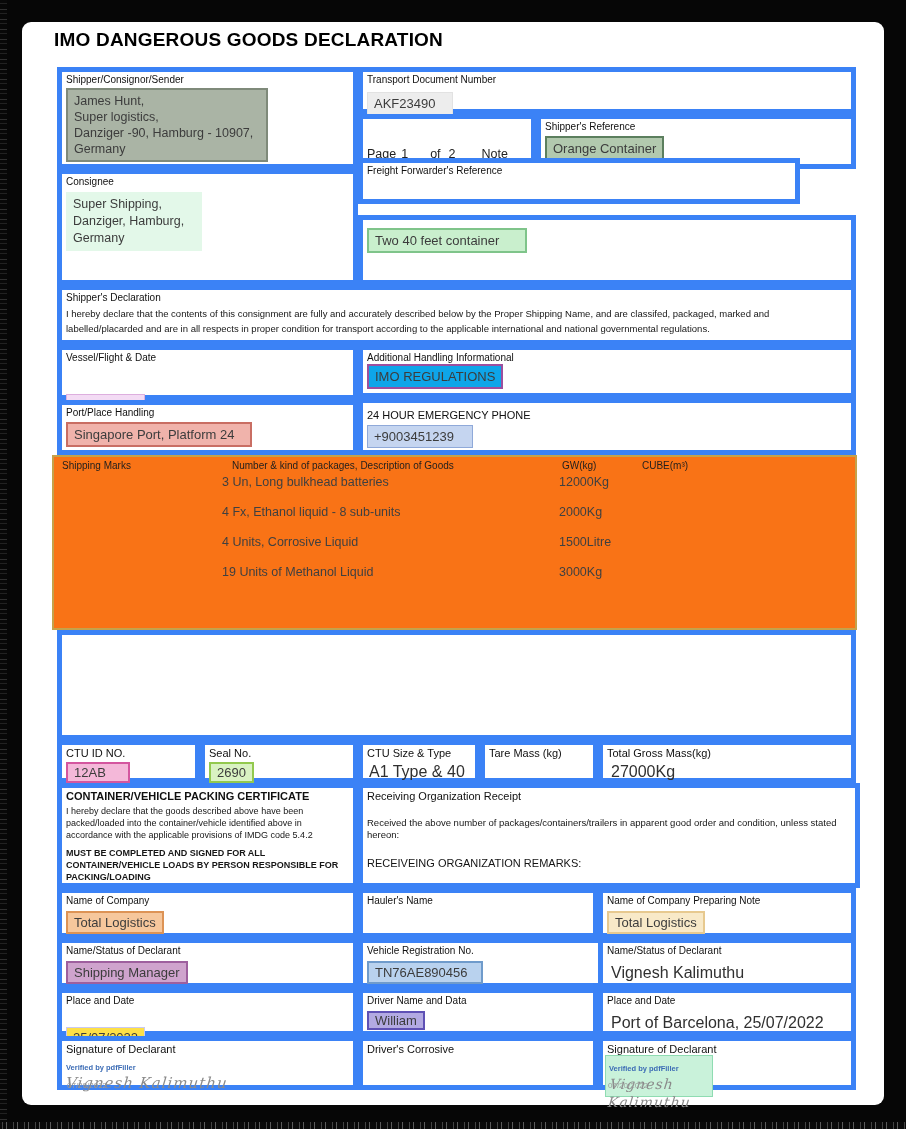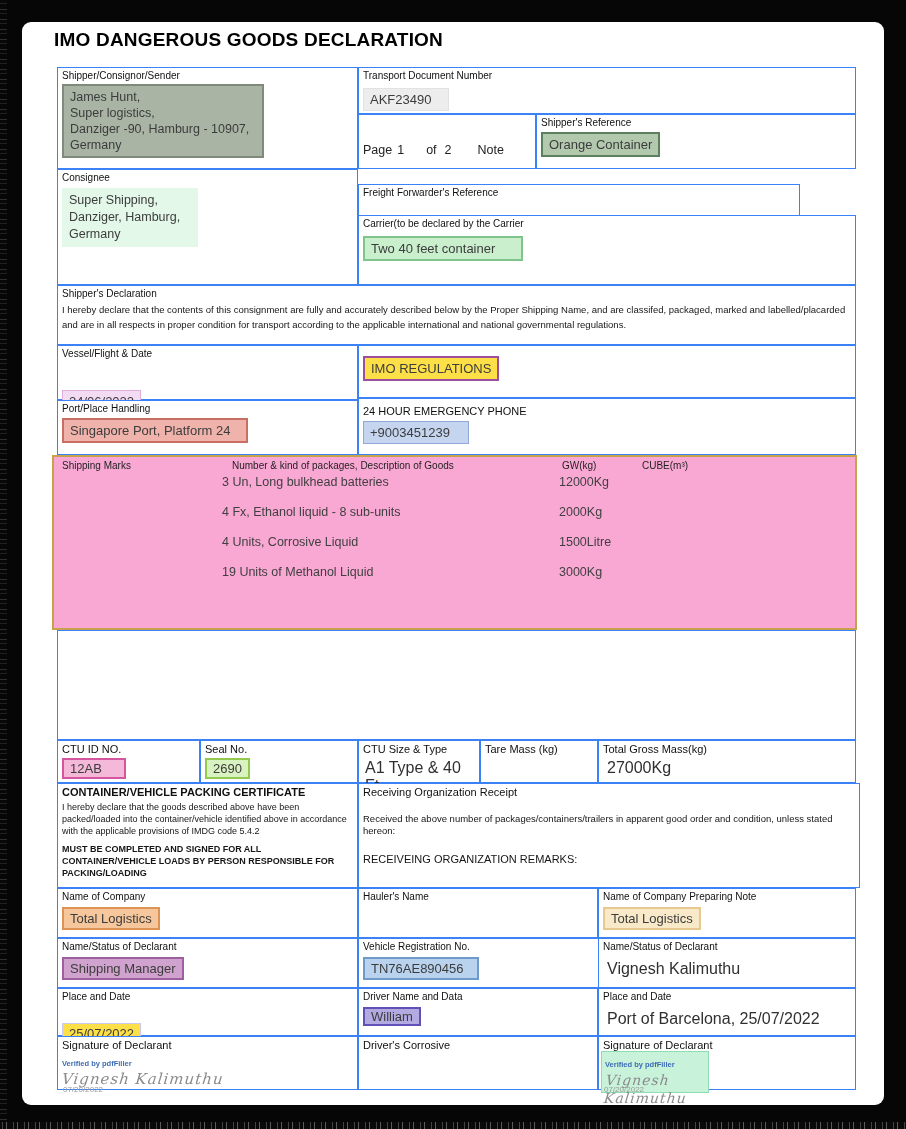--- a/index.html
+++ b/index.html
@@ -20,51 +20,51 @@
   }
   .page{
     position:absolute;left:22px;top:22px;width:862px;height:1083px;
     background:#ffffff;border-radius:9px;
   }
   .title{
     position:absolute;top:7px;left:4px;width:100%;
     font-size:19px;font-weight:bold;color:#000;letter-spacing:.2px;padding-left:28px;
   }
   .cell{
-    position:absolute;border:1px solid #3b82f6;background:#fff;
+    position:absolute;border:5px solid #3b82f6;background:#fff;
     box-sizing:border-box;padding:2px 4px;
   }
   .lbl{font-size:10px;color:#101010;line-height:12px;display:block}
   .lbl-big{font-size:11px;color:#101010;line-height:13px;display:block}
   .b{font-weight:bold}
   .plain-val{font-size:16px;color:#303030}
   .ml{white-space:pre-line}
   .hl{display:inline-block;padding:3px 6px;box-sizing:border-box;font-size:13px;color:#3c3c3c}
 
   .hl-shipper{background:#aab4a5;border:2px solid #7f8a7a;margin-top:2px;width:202px;min-height:70px}
   .hl-tdn{background:#ededed;border:1px solid #e2e2e2;margin-top:6px;min-width:86px}
   .hl-ref{background:#b2c9ae;border:2px solid #5c7f5e;margin-top:3px;min-width:118px}
   .hl-consignee{background:#e3f8e9;border:1px solid #e3f8e9;margin-top:4px;width:136px;min-height:52px}
   .hl-carrier{background:#c9efcd;border:2px solid #7fc48a;margin-top:6px;min-width:160px}
   .hl-vessel{background:#f3dbf4;border:1px solid #ddaede;margin-top:30px;min-width:78px}
-  .hl-imo{background:#fde047;border:2px solid #9c4f9e;margin-top:8px;min-width:116px}
+  .hl-imo{background:#0ea5e9;border:2px solid #9c4f9e;margin-top:0;min-width:116px}
   .hl-port{background:#f0b3ab;border:2px solid #c96e63;margin-top:3px;min-width:186px}
   .hl-phone{background:#c5d5f0;border:1px solid #8fa9d9;margin-top:3px;min-width:106px}
   .hl-ctuid{background:#f4b8d9;border:2px solid #d4569f;margin-top:2px;min-width:64px}
   .hl-seal{background:#d9f2c2;border:2px solid #93c94e;margin-top:2px;min-width:40px}
   .hl-company{background:#f6c79c;border:2px solid #dd9355;margin-top:4px;min-width:90px}
   .hl-prepnote{background:#f8e9c8;border:2px solid #e7c98f;margin-top:4px;min-width:90px}
   .hl-status{background:#cfa3cd;border:2px solid #9e5f9e;margin-top:4px;min-width:104px}
   .hl-vehicle{background:#b9d2ee;border:2px solid #6f9bcb;margin-top:4px;min-width:116px}
   .hl-placedate{background:#fde047;border:1px solid #c9c9f2;margin-top:20px;min-width:78px}
   .hl-driver{background:#b3aae2;border:2px solid #5f51b5;margin-top:4px;min-width:58px}
 
   .goods{
     position:absolute;left:30px;top:433px;width:805px;height:175px;
-    background:#f9a8d4;border:2px solid #c5a24b;box-sizing:border-box;
+    background:#f97316;border:2px solid #c5a24b;box-sizing:border-box;
   }
   .goods .hdr{position:absolute;font-size:10px;color:#1e1e1e;top:3px}
   .goods .item{position:absolute;font-size:12.5px;color:#404040}
 
   .smalltext{font-size:9px;color:#161616;line-height:12px;margin-top:2px}
   .verified{font-size:7.5px;font-weight:bold;color:#3c6cb5;line-height:9px}
   .script{
     font-family:"DejaVu Serif",serif;font-style:italic;
     font-size:15px;color:#8a8a8a;letter-spacing:1px;line-height:18px;
     transform:skewX(-6deg);transform-origin:left;
@@ -107,42 +107,42 @@
     <span class="lbl">Shipper's Reference</span>
     <span class="hl hl-ref">Orange Container</span>
   </div>
 
   <div class="cell" style="left:35px;top:147px;width:301px;height:116px">
     <span class="lbl">Consignee</span>
     <span class="hl hl-consignee ml" style="font-size:12.5px;line-height:17px">Super Shipping,
 Danziger, Hamburg,
 Germany</span>
   </div>
-  <div class="cell" style="left:336px;top:162px;width:442px;height:46px">
+  <div class="cell" style="left:336px;top:136px;width:442px;height:46px">
     <span class="lbl">Freight Forwarder's Reference</span>
   </div>
   <div class="cell" style="left:336px;top:193px;width:498px;height:70px">
-    <span class="lbl">Carrier(to be declared by the Carrier</span>
     <span class="hl hl-carrier">Two 40 feet container</span>
   </div>
 
   <div class="cell" style="left:35px;top:263px;width:799px;height:60px">
     <span class="lbl">Shipper's Declaration</span>
     <div class="smalltext" style="line-height:15px;font-size:9.5px">I hereby declare that the contents of this consignment are fully and accurately described below by the Proper Shipping Name, and are classifed, packaged, marked and labelled/placarded and are in all respects in proper condition for transport according to the applicable international and national governmental regulations.</div>
   </div>
 
   <div class="cell" style="left:35px;top:323px;width:301px;height:55px">
     <span class="lbl">Vessel/Flight &amp; Date</span>
     <span class="hl hl-vessel">24/06/2022</span>
   </div>
   <div class="cell" style="left:35px;top:378px;width:301px;height:55px">
     <span class="lbl">Port/Place Handling</span>
     <span class="hl hl-port">Singapore Port, Platform 24</span>
   </div>
   <div class="cell" style="left:336px;top:323px;width:498px;height:53px">
+    <span class="lbl">Additional Handling Informational</span>
     <span class="hl hl-imo">IMO REGULATIONS</span>
   </div>
   <div class="cell" style="left:336px;top:376px;width:498px;height:57px">
     <span class="lbl-big" style="margin-top:4px">24 HOUR EMERGENCY PHONE</span>
     <span class="hl hl-phone">+9003451239</span>
   </div>
 
   <div class="goods">
     <span class="hdr" style="left:8px">Shipping Marks</span>
     <span class="hdr" style="left:178px">Number &amp; kind of packages, Description of Goods</span>

